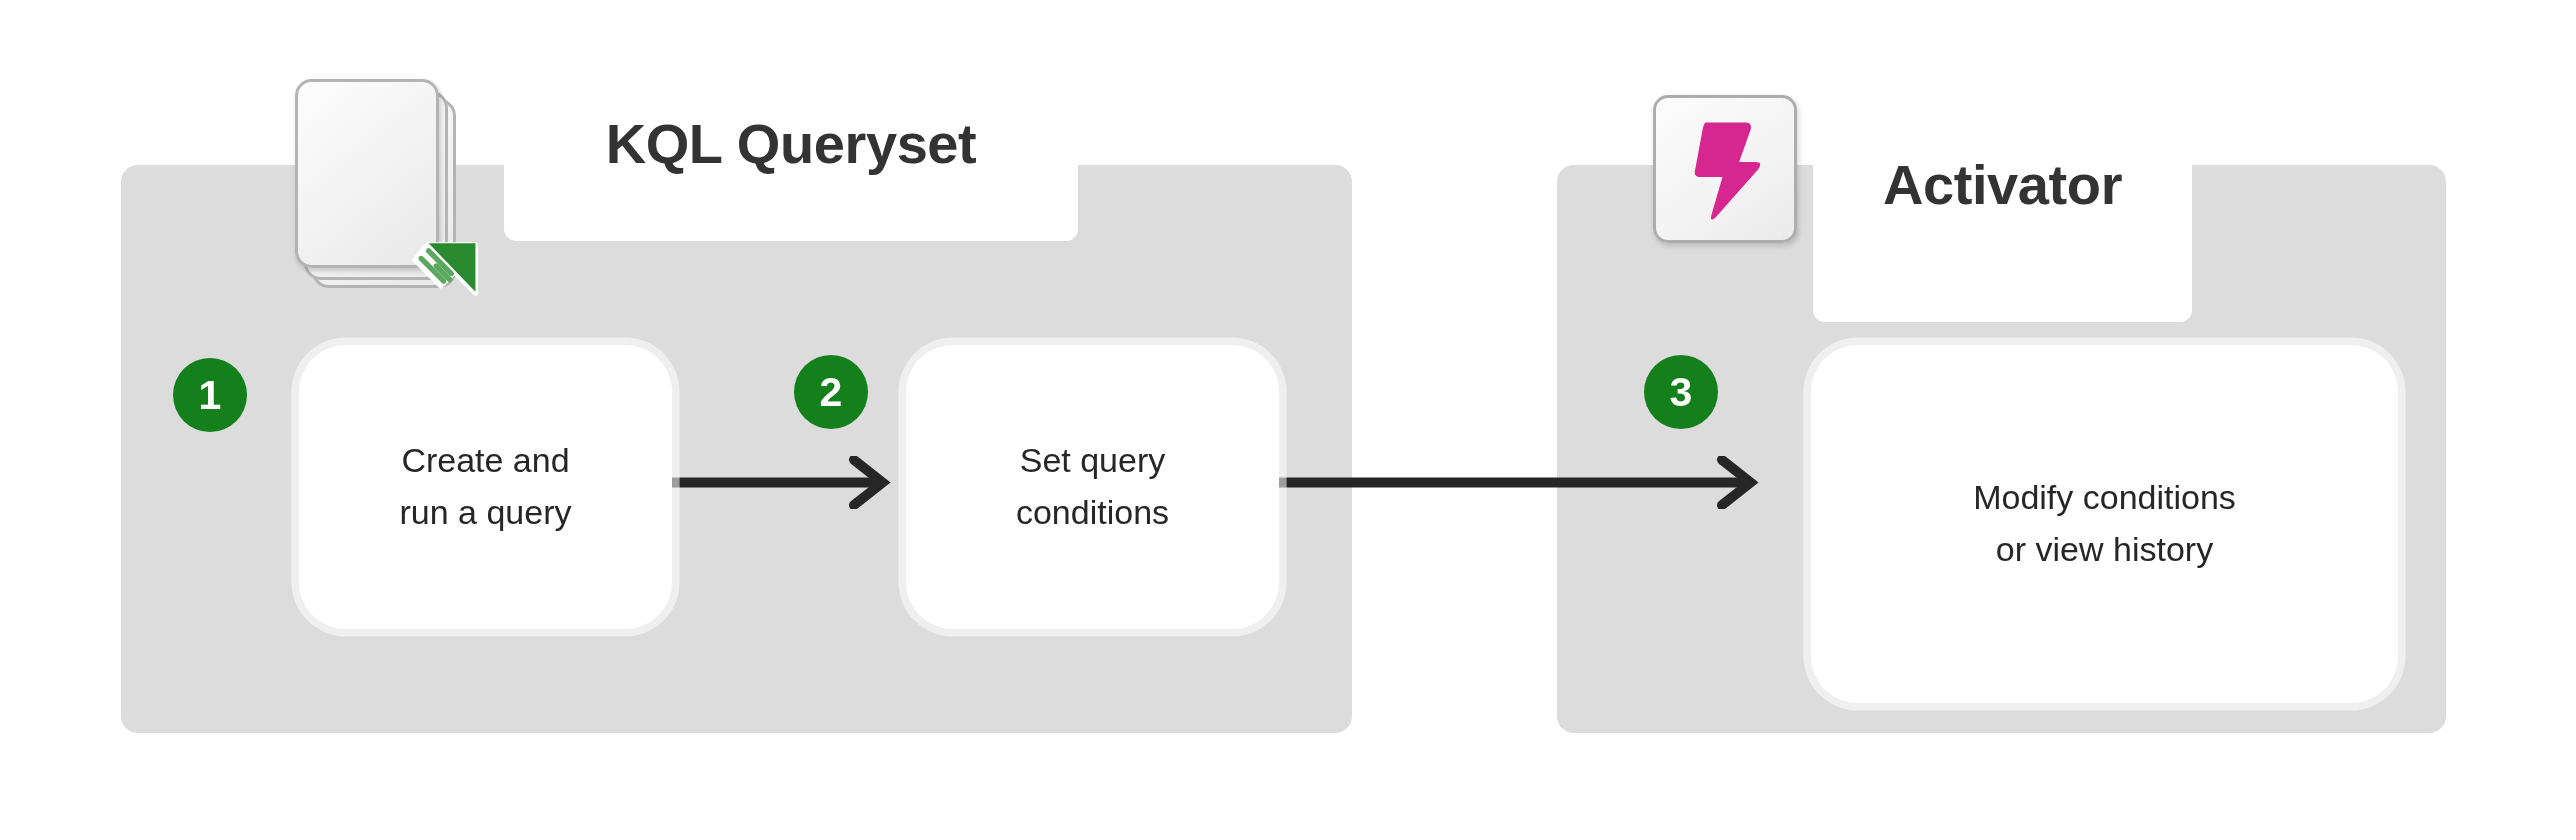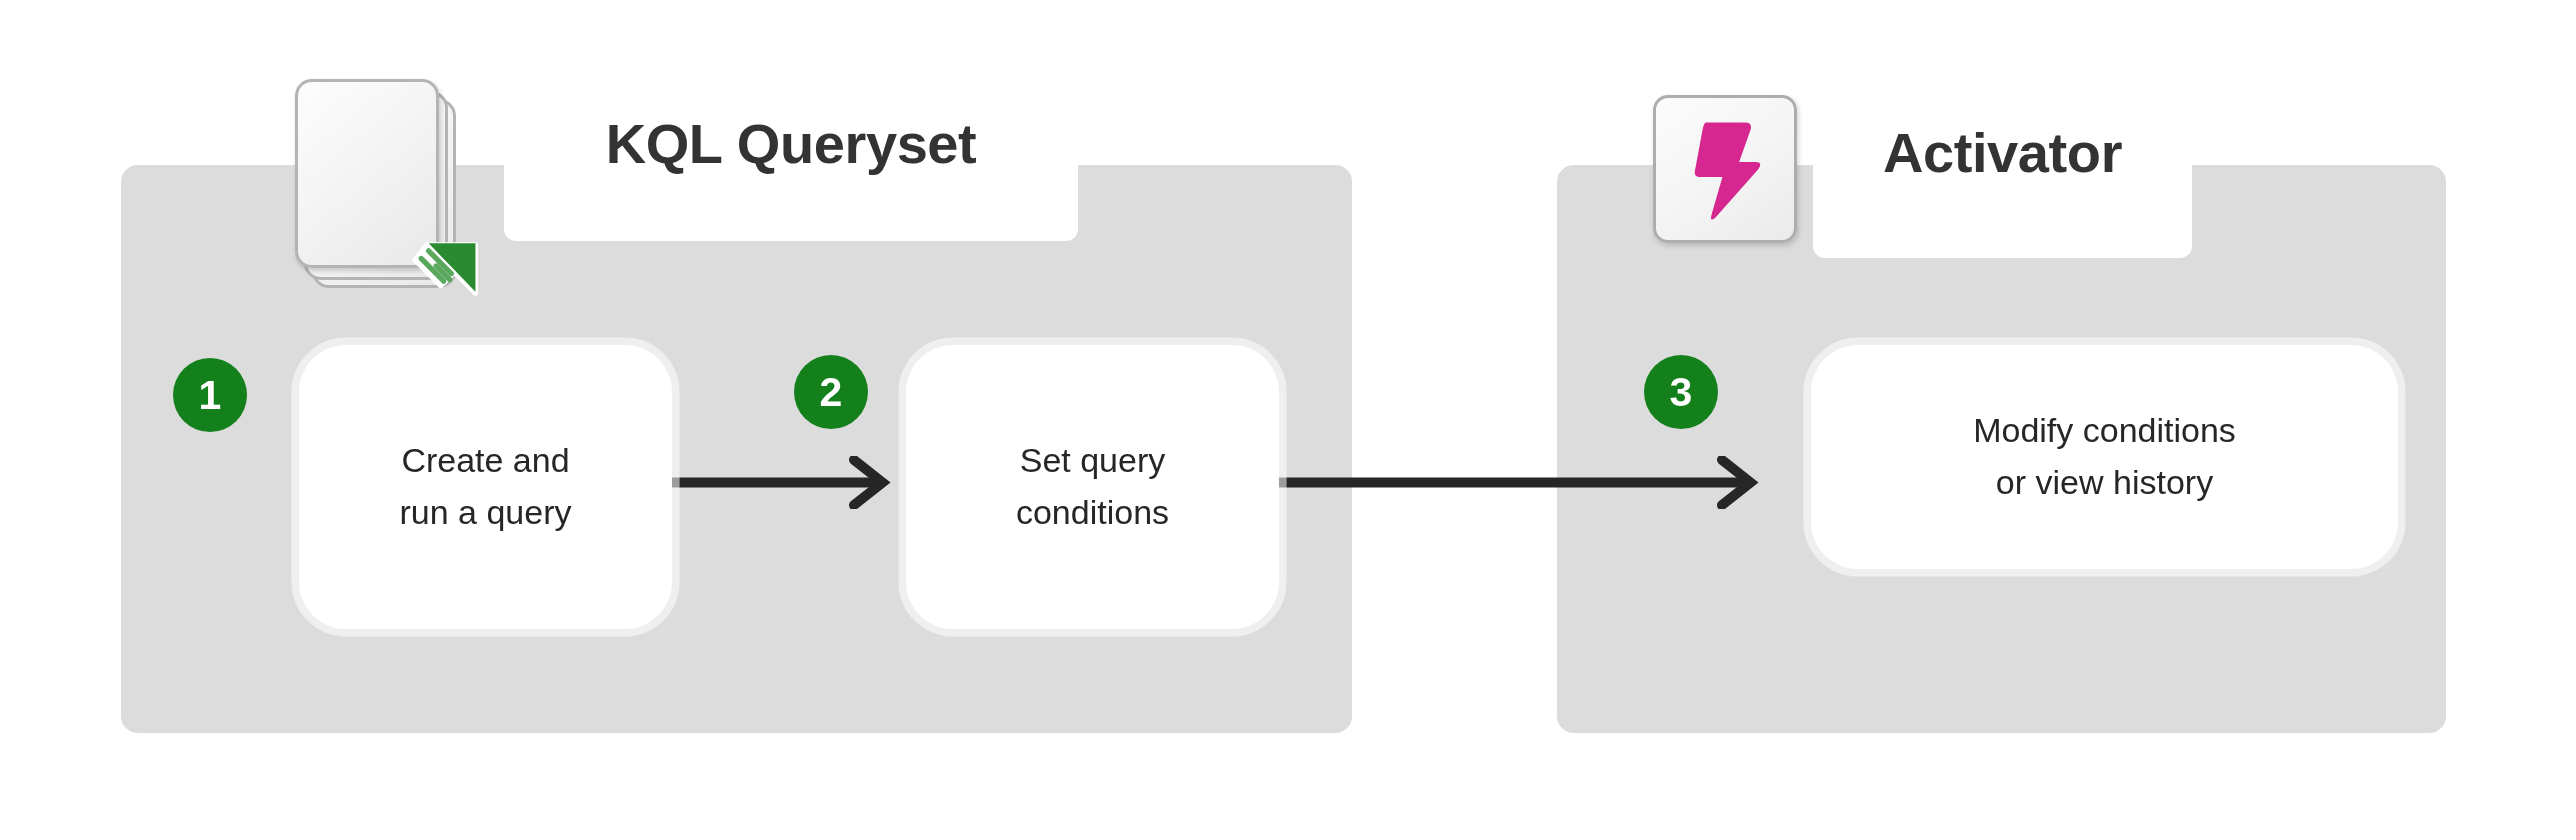--- a/index.html
+++ b/index.html
@@ -31,21 +31,21 @@
   .title-tab {
     position: absolute;
     background: #ffffff;
     border-bottom-left-radius: 12px;
     border-bottom-right-radius: 12px;
     display: flex;
     align-items: center;
     justify-content: center;
   }
   #tab-kql       { left: 504px;  top: 0px; width: 574px; height: 241px; }
-  #tab-activator { left: 1813px; top: 0px; width: 379px; height: 258px; }
+  #tab-activator { left: 1813px; top: 0px; width: 379px; height: 322px; }
   .title-text {
     font-size: 56px;
     font-weight: bold;
     color: #333333;
     letter-spacing: -0.4px;
     white-space: nowrap;
     line-height: 1;
     margin-top: 47px;
   }
 
@@ -107,21 +107,21 @@
     box-sizing: border-box;
   }
   .step-card-label {
     font-size: 34px;
     color: #262626;
     line-height: 1.52;
     white-space: pre-line;
   }
   #card-1 { left: 299px;  top: 345px; width: 373px; height: 284px; }
   #card-2 { left: 906px; top: 345px; width: 373px; height: 284px; }
-  #card-3 { left: 1811px; top: 345px; width: 587px; height: 224px; }
+  #card-3 { left: 1811px; top: 345px; width: 587px; height: 358px; }
 
   
   .step-badge {
     position: absolute;
     width: 74px;
     height: 74px;
     border-radius: 50%;
     background: #14801b;
     color: #ffffff;
     font-size: 41px;

